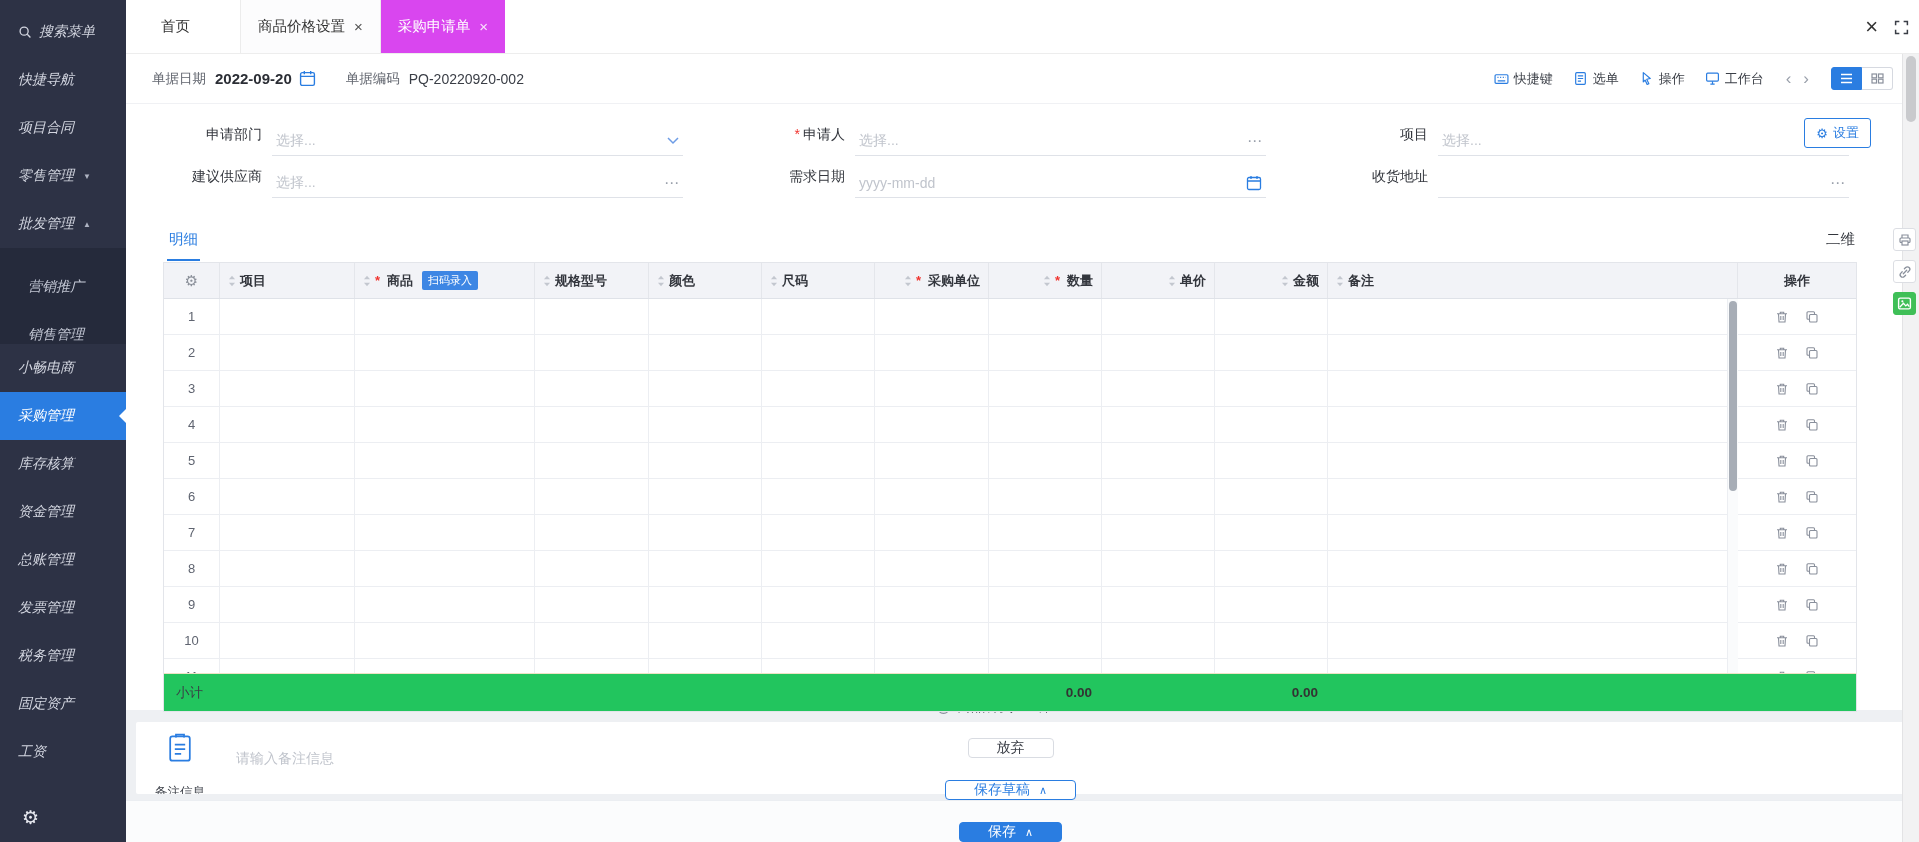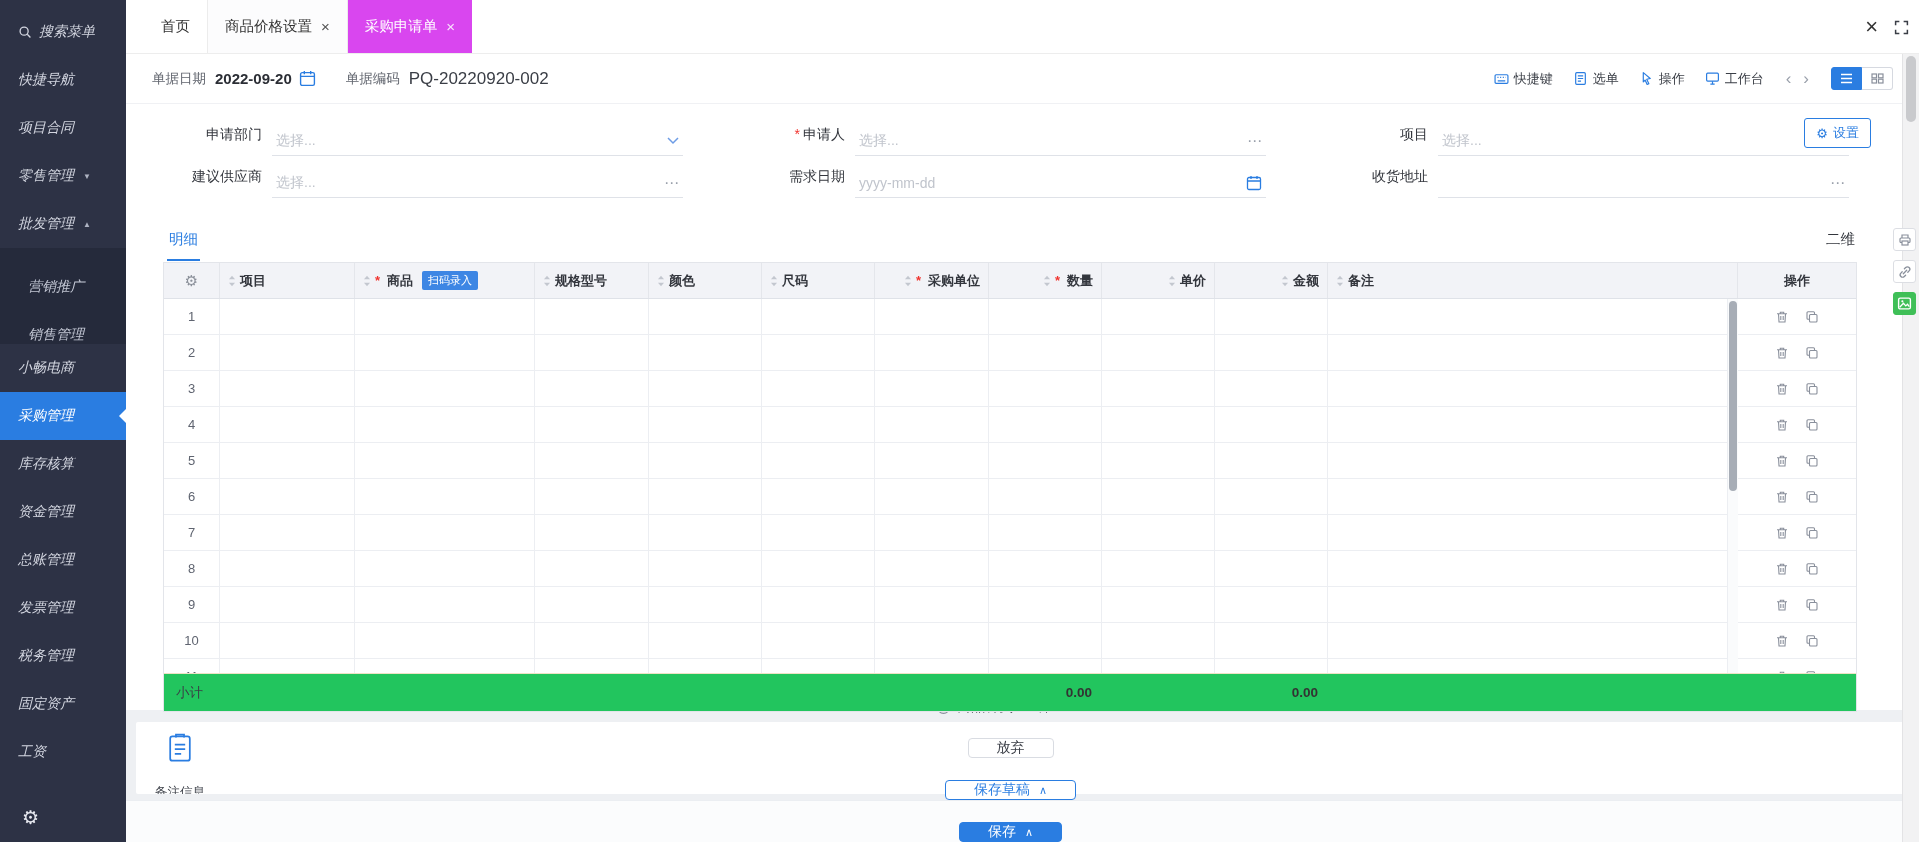--- a/index.html
+++ b/index.html
@@ -20,34 +20,34 @@
   .side-footer { height:50px; display:flex; align-items:center; padding-left:22px; }
   .side-gear { color:#e7e9f0; font-size:19px; cursor:pointer;}
 
   
   .main { flex:1; min-width:0; display:flex; flex-direction:column; }
 
   
   .tabbar { height:54px; background:#fff; display:flex; align-items:stretch; gap:0;
     padding-left:18px; border-bottom:1px solid #ededed; position:relative; flex-shrink:0;}
   .tab { display:flex; align-items:center; gap:9px; padding:0 17px; font-size:14.5px; color:#333; cursor:pointer;}
-  .tab.boxed { border-left:1px solid #ececec; border-right:1px solid #ececec; background:#fcfcfd;}
+  .tab.boxed { border-left:1px solid #ececec; border-right:1px solid #ececec; background:#fcfcfd;margin-left:33px;}
   .tab.active { background:#d946ef; color:#fff; border:none;}
   .tab-x { font-size:15px; opacity:.85; line-height:1;}
   .win-controls { position:absolute; right:10px; top:0; height:54px; display:flex; align-items:center; gap:16px;}
   .win-x { font-size:22px; color:#333; cursor:pointer; line-height:1;}
 
   
   .doc-header { height:50px; background:#fff; border-bottom:1px solid #f0f1f4; display:flex;
     align-items:center; padding:0 26px 0 26px; flex-shrink:0;}
   .dh-label { color:#61656e; font-size:13.5px; }
   .dh-date { font-size:15px; font-weight:700; color:#2b2e35; margin:0 7px 0 9px;}
   .dh-cal { display:flex; align-items:center; cursor:pointer;}
   .dh-code-label { margin-left:30px;}
-  .dh-code { font-size:17px; color:#3a3e46; margin-left:9px;}
+  .dh-code { font-size:14px; color:#3a3e46; margin-left:9px;}
   .dh-right { margin-left:auto; display:flex; align-items:center; gap:20px;}
   .tb-item { display:flex; align-items:center; gap:5px; font-size:13px; color:#3a3e46; cursor:pointer;}
   .pager { display:flex; gap:12px; margin:0 2px; color:#9aa0ab; font-size:17px;}
   .pager span { cursor:pointer;}
   .view-toggles { display:flex;}
   .vt { width:31px; height:23px; display:flex; align-items:center; justify-content:center;
     border:1px solid #d6d9e0; background:#fff; cursor:pointer;}
   .vt.active { background:#2a7de1; border-color:#2a7de1;}
   .vt:first-child { border-radius:3px 0 0 3px;} .vt:last-child { border-radius:0 3px 3px 0; border-left:none;}
 
@@ -778,20 +778,21 @@
         <div class="remark-side">
           <span style="display:flex;">
             <svg width="28" height="30" viewBox="0 0 24 26">
                 <rect x="3.5" y="3" width="17" height="21" rx="2" fill="none" stroke="#2a7de1" stroke-width="1.5"></rect>
                 <path d="M8.5 3.8V1.5h7v2.3" fill="none" stroke="#2a7de1" stroke-width="1.5"></path>
                 <path d="M7.5 10h9M7.5 14h9M7.5 18h5.5" stroke="#2a7de1" stroke-width="1.5"></path>
               </svg>
           </span>
           <span class="remark-side-label">备注信息</span>
         </div>
+        <input class="remark-input" type="text" placeholder="请输入备注信息" style="">
       </section>
     </div>
 
     <div class="footer-bar">
       <div class="stat">
         <span style="display:flex;">
           <svg width="15" height="15" viewBox="0 0 14 14">
               <circle cx="7" cy="7" r="5.5" fill="none" stroke="#8a909c" stroke-width="1.2"></circle>
               <circle cx="7" cy="7" r="1.7" fill="#8a909c"></circle>
             </svg>

